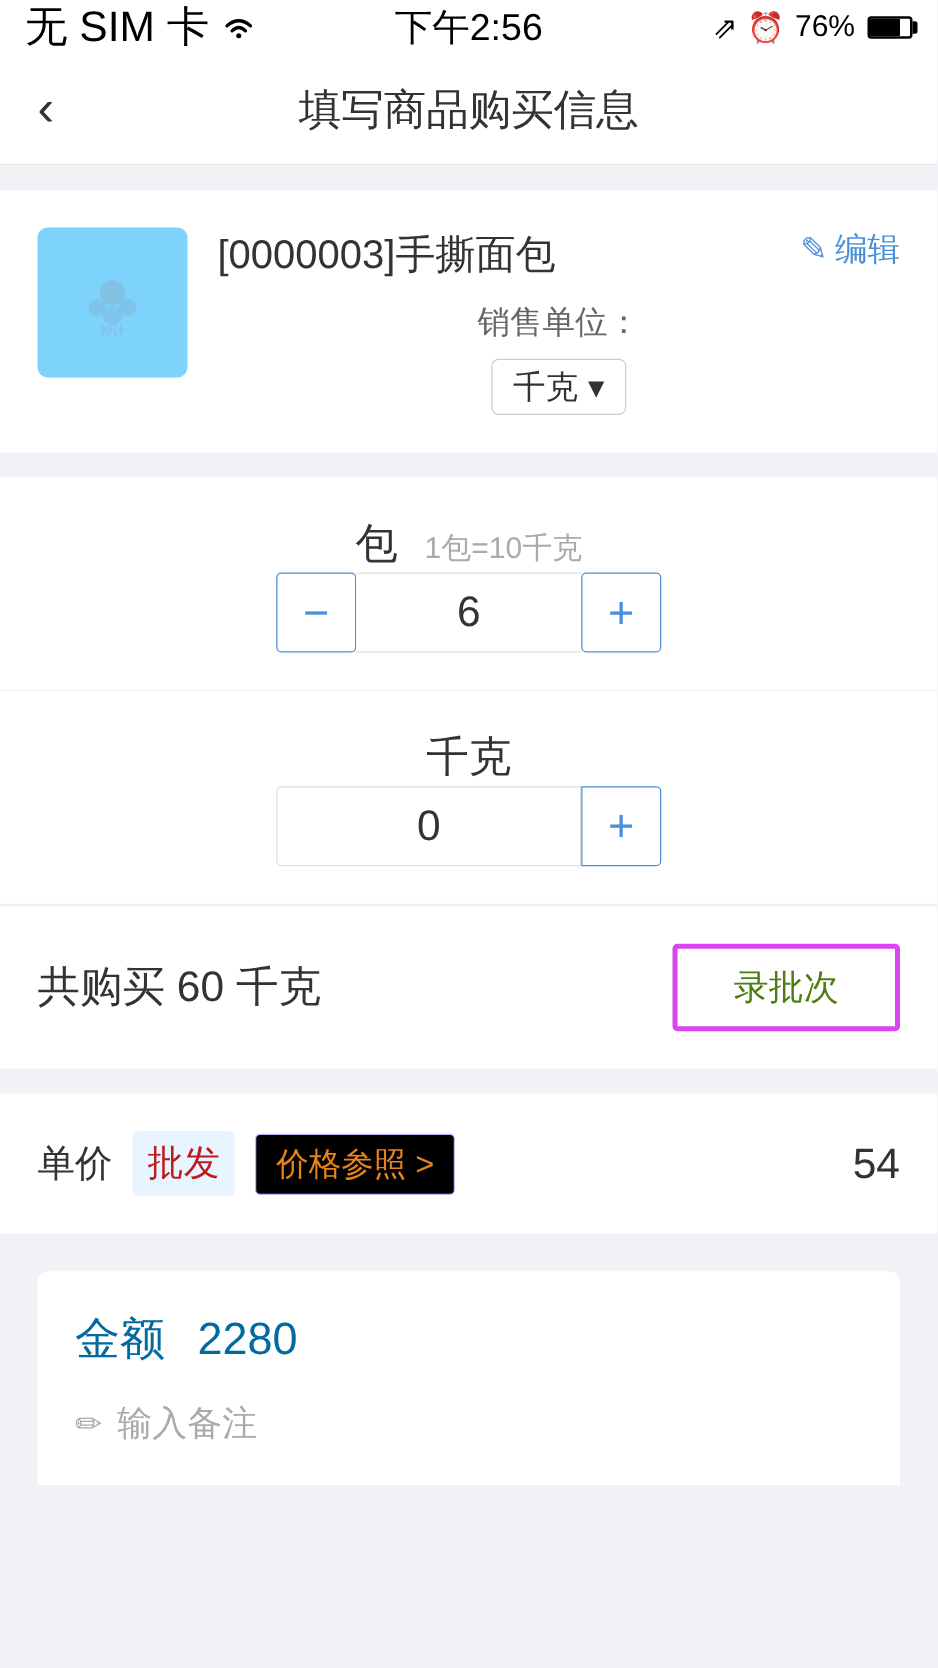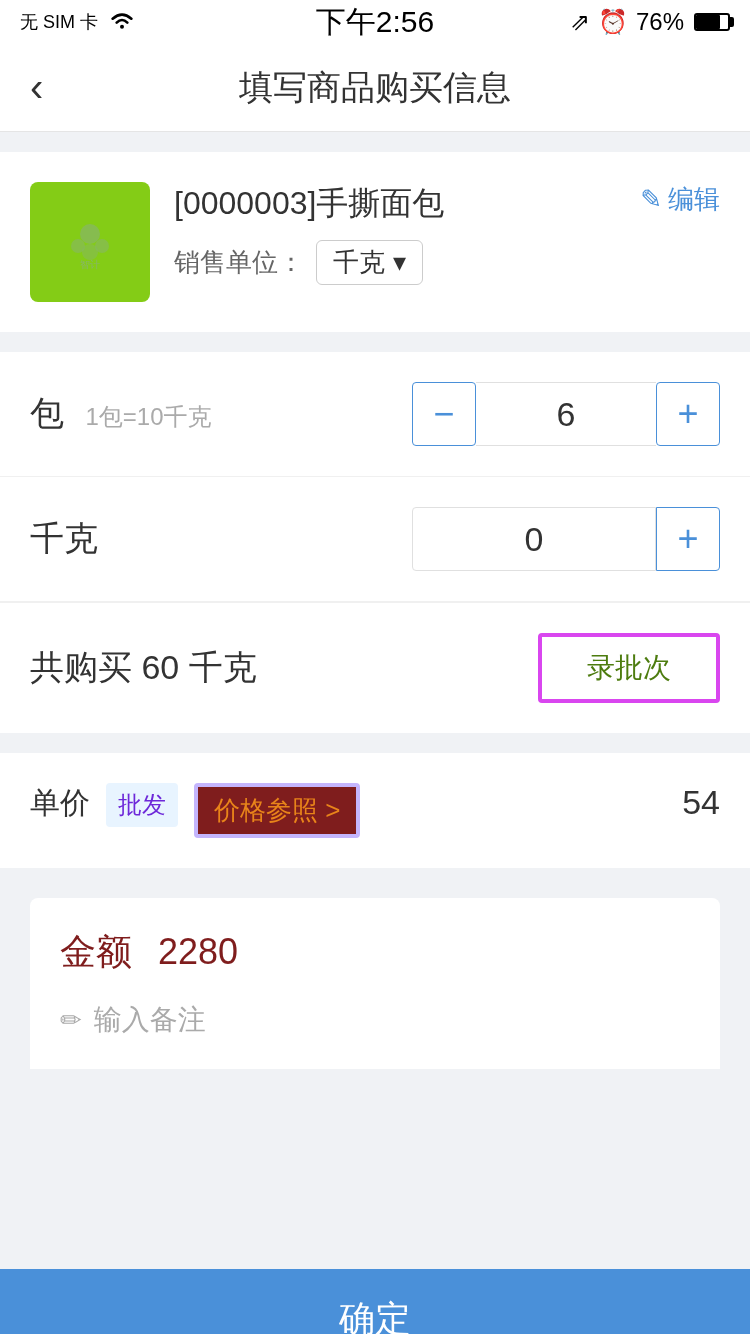--- a/index.html
+++ b/index.html
@@ -20,21 +20,21 @@
       display: flex;
       align-items: center;
       justify-content: space-between;
       padding: 0 20px;
       font-size: 28px;
     }
     .status-left {
       display: flex;
       align-items: center;
       gap: 8px;
-      font-size: 18px;
+      font-size: 34px;
       color: #000;
     }
     .status-center {
       font-size: 30px;
       font-weight: 500;
       color: #000;
       position: absolute;
       left: 50%;
       transform: translateX(-50%);
     }
@@ -75,21 +75,21 @@
       margin-top: 20px;
       padding: 30px;
       display: flex;
       align-items: flex-start;
       gap: 24px;
       position: relative;
     }
     .product-image {
       width: 120px;
       height: 120px;
-      background: #84cc16;
+      background: #7dd3fc;
       border-radius: 8px;
       display: flex;
       align-items: center;
       justify-content: center;
       flex-shrink: 0;
     }
     .product-image svg {
       width: 60px;
       height: 60px;
       opacity: 0.5;
@@ -107,20 +107,21 @@
       font-size: 26px;
       color: #666;
       margin-bottom: 14px;
     }
     .product-unit {
       display: flex;
       align-items: center;
       font-size: 26px;
       color: #666;
       gap: 12px;
+      flex-direction: column;
     }
     .unit-selector {
       background: #fff;
       border: 1px solid #ccc;
       border-radius: 6px;
       padding: 4px 16px;
       font-size: 26px;
       color: #333;
       display: flex;
       align-items: center;
@@ -141,20 +142,21 @@
     
     .input-section {
       background: #fff;
       margin-top: 20px;
     }
     .input-row {
       display: flex;
       align-items: center;
       padding: 30px 30px;
       border-bottom: 1px solid #f0f0f0;
+      flex-direction: column;
     }
     .input-label {
       font-size: 34px;
       color: #333;
       flex: 1;
     }
     .input-hint {
       font-size: 24px;
       color: #aaa;
       margin-left: 12px;
@@ -231,42 +233,42 @@
       background: #f0f2f5;
     }
 
     
     .price-section {
       background: #fff;
       padding: 30px 30px;
     }
     .price-row {
       display: flex;
-      align-items: flex-start;
+      align-items: center;
       gap: 16px;
       margin-bottom: 0;
     }
     .price-label {
       font-size: 30px;
       color: #333;
     }
     .price-tag {
       background: #e8f4ff;
-      color: #6d28d9;
-      font-size: 24px;
+      color: #b91c1c;
+      font-size: 29px;
       padding: 6px 12px;
       border-radius: 4px;
     }
     .price-ref-btn {
-      border: 4px solid #c4b5fd;
+      border: 1px solid #c4b5fd;
       color: #e8841a;
       font-size: 26px;
       padding: 6px 16px;
       border-radius: 4px;
-      background: #7f1d1d;
+      background: #000000;
       cursor: pointer;
       display: flex;
       align-items: center;
       gap: 4px;
     }
     .price-value {
       font-size: 34px;
       color: #333;
       margin-left: auto;
     }
@@ -277,21 +279,21 @@
       padding: 30px 30px 0;
       flex: 1;
     }
     .amount-row {
       background: #fff;
       padding: 30px;
       border-radius: 8px 8px 0 0;
     }
     .amount-text {
       font-size: 36px;
-      color: #7f1d1d;
+      color: #0369a1;
       font-weight: 500;
       margin-bottom: 24px;
     }
     .remark-row {
       display: flex;
       align-items: center;
       gap: 12px;
       color: #aaa;
       font-size: 28px;
       cursor: pointer;

